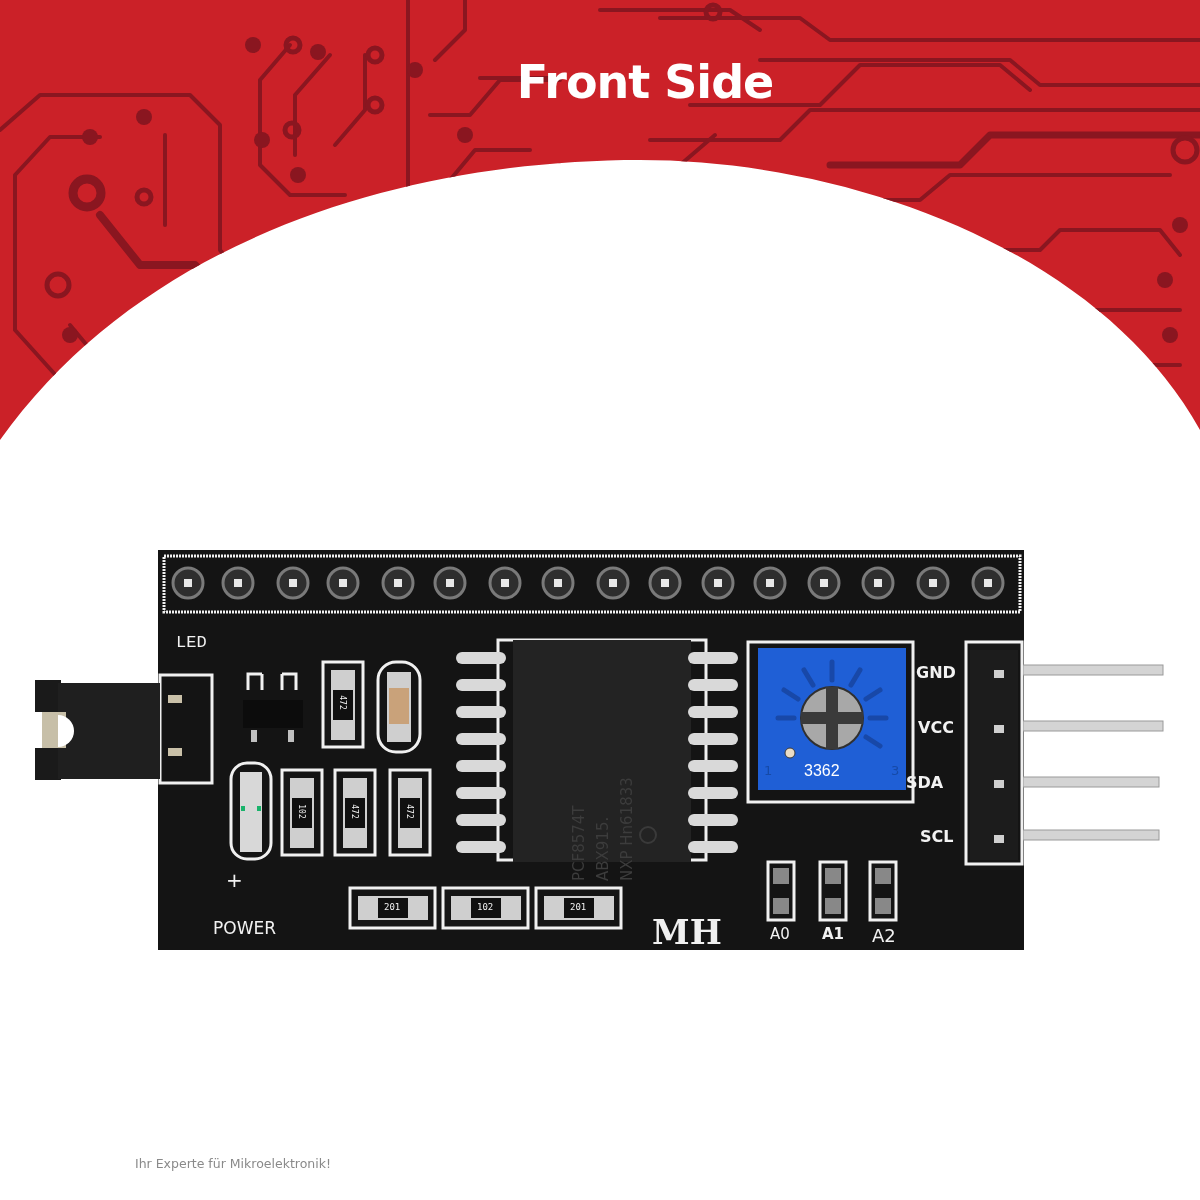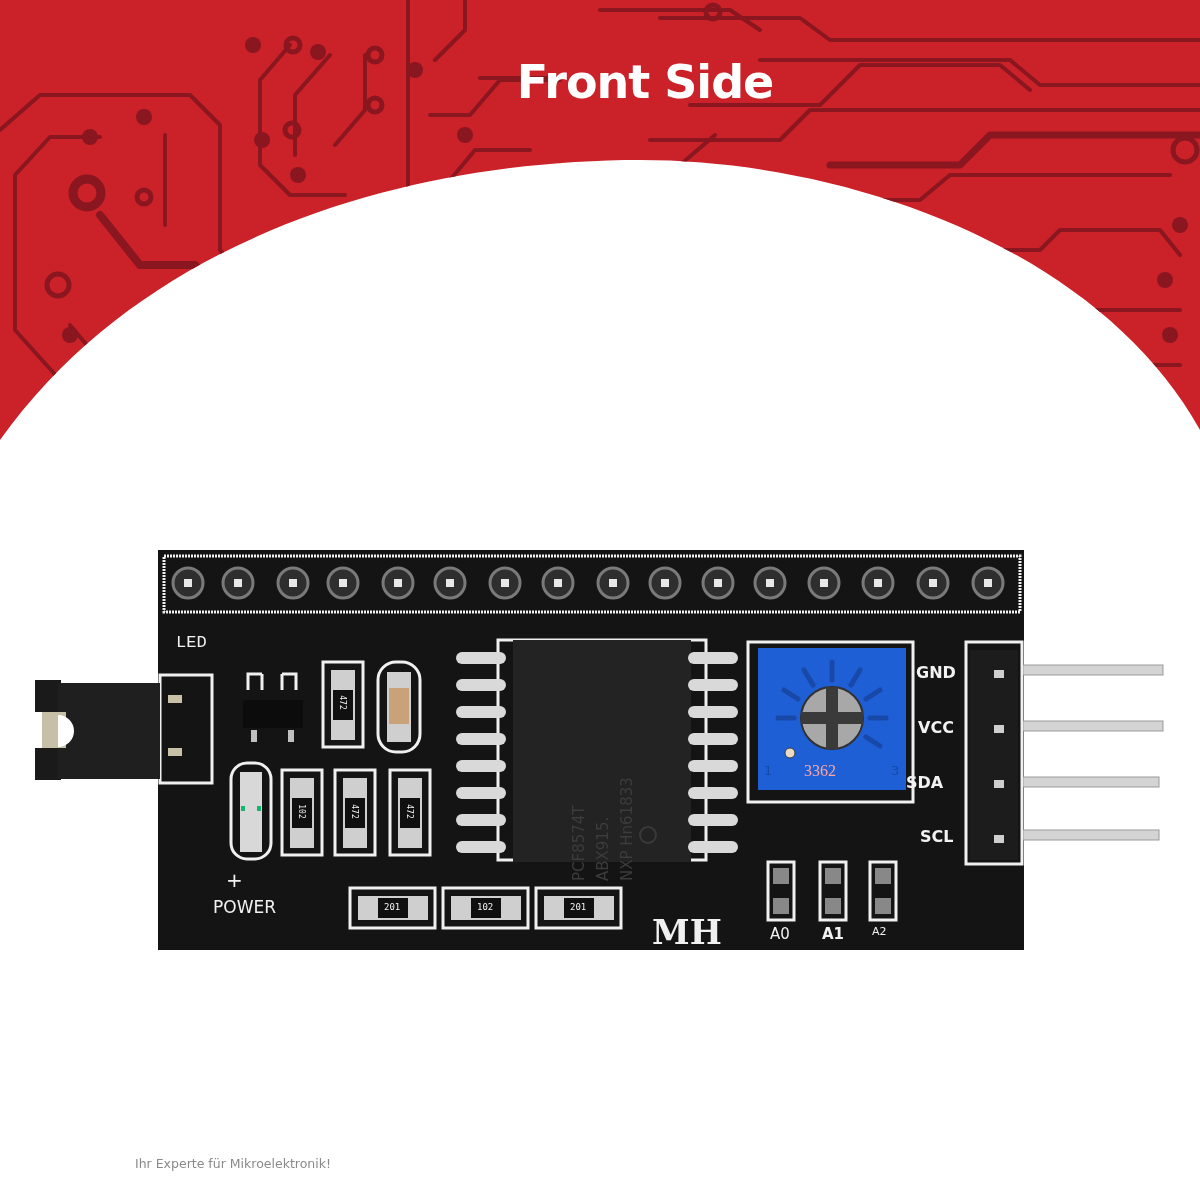--- a/index.html
+++ b/index.html
@@ -241,34 +241,34 @@
       <rect x="667" y="318" width="16" height="16"></rect>
         <rect x="667" y="348" width="16" height="16"></rect>
       <rect x="717" y="318" width="16" height="16"></rect>
         <rect x="717" y="348" width="16" height="16"></rect>
     </g>
   </svg>
 
   
   <span class="abs silk" style="left:18px;top:83px;font-size:17px;font-weight:normal;font-family:Liberation Mono, monospace;">LED</span>
   <span class="abs silk" style="left:68px;top:318px;font-size:20px;font-weight:normal;">+</span>
-  <span class="abs silk" style="left:55px;top:347px;font-size:17px;font-weight:normal;">POWER</span>
+  <span class="abs silk" style="left:55px;top:368px;font-size:17px;font-weight:normal;">POWER</span>
   <span class="abs" style="left:494px;top:338px;font-size:34px;font-family:'DejaVu Serif',serif;font-weight:bold;color:#f0f0f0;margin-top:24px;">MH</span>
 
   <span class="abs silk" style="left:612px;top:375px;font-size:15px;font-weight:normal;">A0</span>
   <span class="abs silk" style="left:664px;top:375px;font-size:15px;font-weight:bold;">A1</span>
-  <span class="abs silk" style="left:714px;top:375px;font-size:11px;font-weight:normal;">A2</span>
+  <span class="abs silk" style="left:714px;top:375px;font-size:18px;font-weight:normal;">A2</span>
 
   <span class="abs silk" style="left:758px;top:113px;font-size:16px;">GND</span>
   <span class="abs silk" style="left:760px;top:168px;font-size:16px;">VCC</span>
   <span class="abs silk" style="left:748px;top:223px;font-size:16px;">SDA</span>
   <span class="abs silk" style="left:762px;top:277px;font-size:16px;">SCL</span>
 
   
-  <span class="abs" style="left:646px;top:212px;font-size:16px;color:#fca5a5;font-family:Liberation Serif, serif;">3362</span>
+  <span class="abs" style="left:646px;top:212px;font-size:16px;color:#ffffff;font-family:Liberation Sans, sans-serif;">3362</span>
   <span class="abs" style="left:606px;top:213px;font-size:13px;color:#164aa8;">1</span>
   <span class="abs" style="left:733px;top:213px;font-size:13px;color:#164aa8;">3</span>
 
   
   <div class="abs" style="left:335px;top:185px;width:220px;transform:rotate(-90deg);transform-origin:center;color:#3c3c3c;font-size:15px;line-height:24px;font-family:'DejaVu Sans',sans-serif;">
     <div>PCF8574T</div>
     <div>ABX915.</div>
     <div>NXP  Hn61833</div>
   </div>
 

